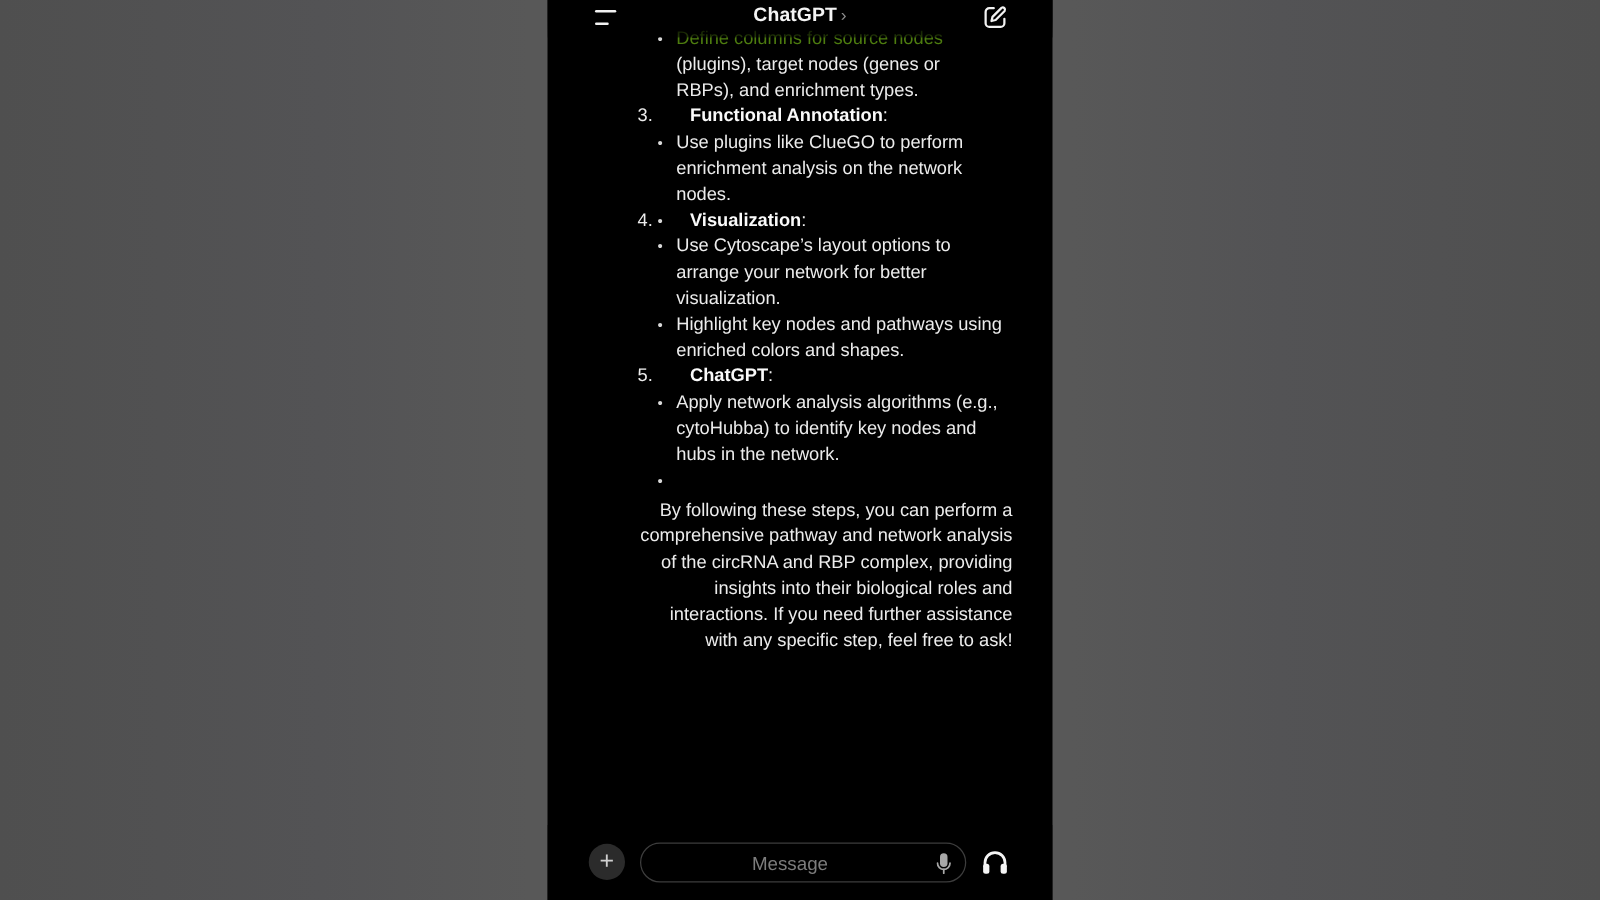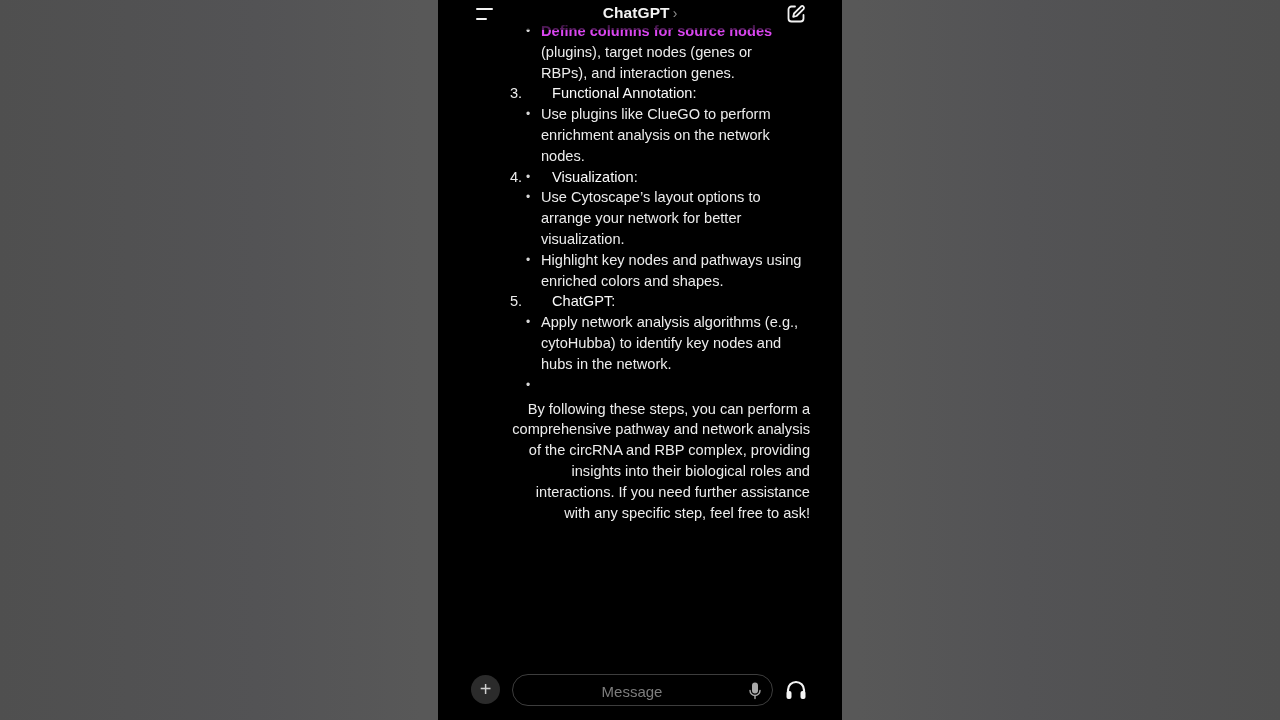--- a/index.html
+++ b/index.html
@@ -25,26 +25,26 @@
     .menu-icon .l2 { top: 11px; width: 11px; }
     .title-wrap { position: absolute; left: 0; width: 404px; top: 4px; text-align: center; cursor: pointer; }
     .title { font-size: 15.5px; font-weight: bold; color: #f4f4f4; letter-spacing: 0.1px; }
     .chev { font-size: 14px; color: #8e8e8e; margin-left: 3px; }
     .edit-icon { position: absolute; left: 348px; top: 4px; width: 20px; height: 20px; cursor: pointer; }
 
     .content {
       position: absolute; left: 72px; top: 21px; width: 300px;
       font-size: 14.6px; line-height: 20.8px; color: #ececec;
     }
-    .content .cut { color: #d946ef; font-weight: bold; }
+    .content .cut { color: #4d7c0f; }
     .bullet-item { position: relative; padding-left: 31px; }
     .bullet-item .dot { position: absolute; left: 16px; top: 0; color: #d8d8d8; font-size: 12px; }
     .num-item { position: relative; padding-left: 22px; }
     .num-item .num { position: absolute; left: 0; top: 0; }
-    .num-item b { font-weight: normal; color: #fafafa; padding-left: 20px; }
+    .num-item b { font-weight: bold; color: #fafafa; padding-left: 20px; }
     .para { margin-top: 24px; text-align: right; }
 
     .footer {
       position: absolute; left: 0; top: 660px; width: 404px; height: 60px; background: #000;
     }
     .plus-btn {
       position: absolute; left: 33px; top: 15px; width: 29px; height: 29px; border-radius: 50%;
       background: #2b2b2b; color: #cfcfcf; text-align: center; line-height: 28px; font-size: 20px; cursor: pointer;
     }
     .msg-box {
@@ -79,21 +79,21 @@
         <path d="M15.2 2.3a1.8 1.8 0 0 1 2.5 2.5L10.5 12l-3.3.8.8-3.3z"></path>
       </svg>
     </div>
   </div>
 
   <div class="content">
     <div class="bullet-item">
       <span class="dot">•</span>
       <span class="cut">Define columns for source nodes</span><br>
       <span>(plugins), target nodes (genes or</span><br>
-      <span>RBPs), and interaction genes.</span>
+      <span>RBPs), and enrichment types.</span>
     </div>
 
     <div class="num-item">
       <span class="num">3.</span>
       <b>Functional Annotation</b>:
     </div>
     <div class="bullet-item">
       <span class="dot">•</span>
       <span>Use plugins like ClueGO to perform enrichment analysis on the network nodes.</span>
     </div>

